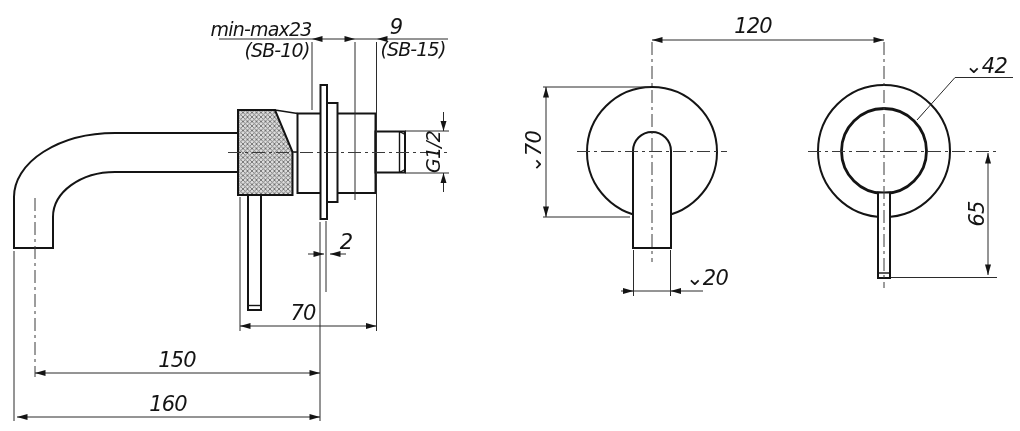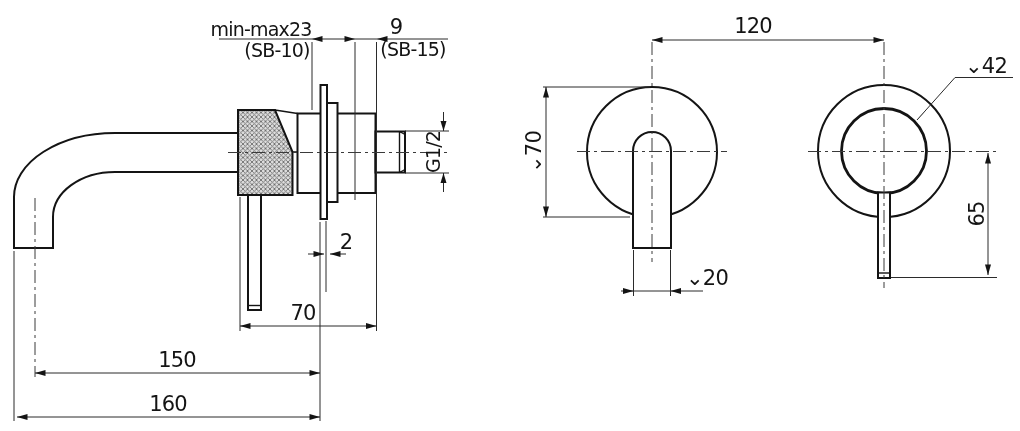--- a/index.html
+++ b/index.html
@@ -1,16 +1,16 @@
 <!DOCTYPE html>
 <html><head>
 <meta charset="utf-8">
 <style>
   html,body{margin:0;padding:0;background:#ffffff;}
-  .stage{width:1020px;height:431px;background:#ffffff;position:relative;overflow:hidden;}
+  .stage{width:1020px;height:431px;background:#ffffff;position:relative;overflow:hidden;font-style:italic;}
   svg{display:block;}
   .outl{fill:#ffffff;stroke:#141414;stroke-width:2;stroke-linejoin:miter;}
   .nofill{fill:none;stroke:#141414;stroke-width:2;}
   .thick3{fill:none;stroke:#141414;stroke-width:2.8;}
   .med{fill:none;stroke:#141414;stroke-width:1.4;}
   .thin{fill:none;stroke:#2b2b2b;stroke-width:1;}
   .cl{fill:none;stroke:#3a3a3a;stroke-width:1;stroke-dasharray:13 4 3 4;}
   .arr{fill:#141414;stroke:none;}
   .dim{font-family:"DejaVu Sans","Liberation Sans",sans-serif;font-size:21px;
        fill:#141414;letter-spacing:-0.8px;text-anchor:middle;}

